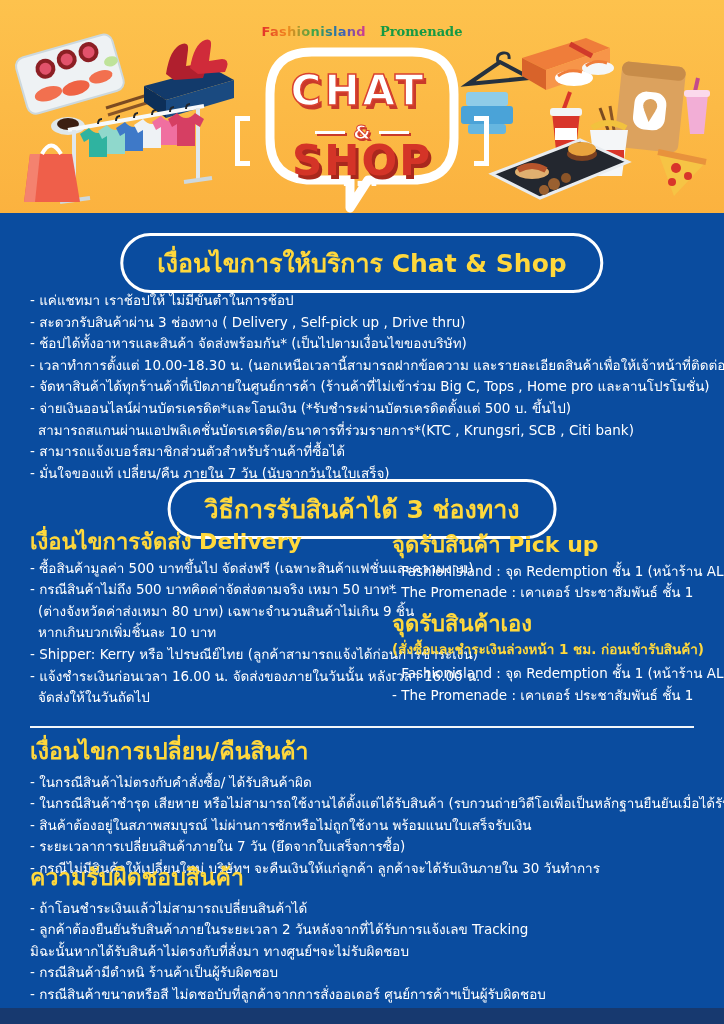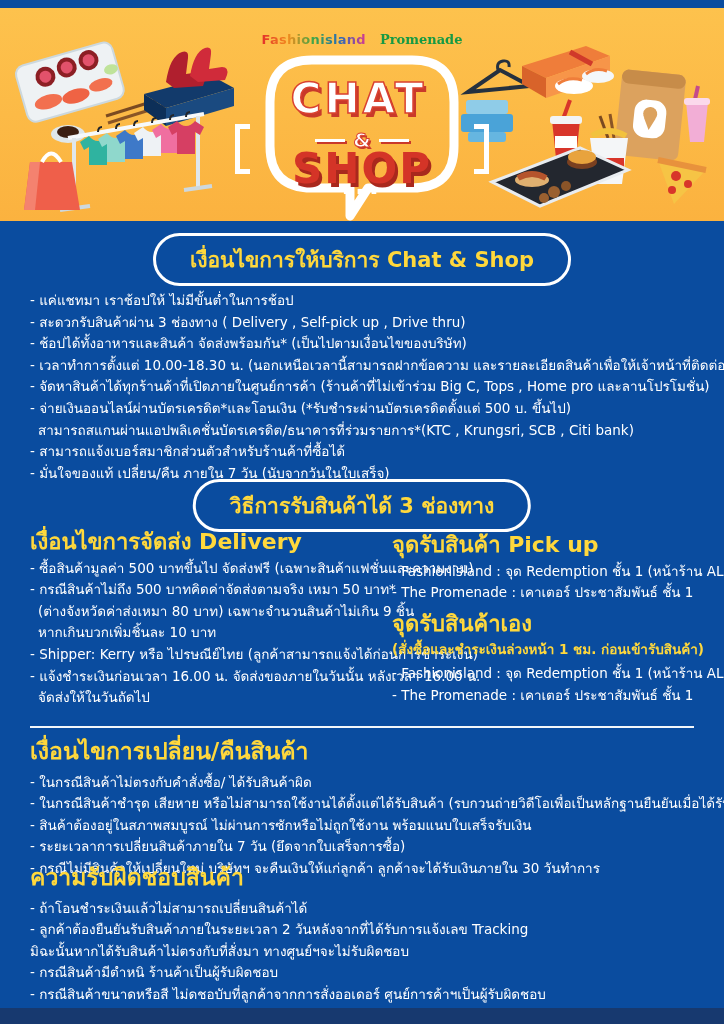--- a/index.html
+++ b/index.html
@@ -1,20 +1,20 @@
 <!DOCTYPE html>
 <html><head>
 <meta charset="utf-8">
 <style>
   html,body{margin:0;padding:0;background:#333;}
   .page{position:relative;width:724px;height:1024px;overflow:hidden;
         background:#0a4c9f;font-family:"DejaVu Sans","Liberation Sans",sans-serif;}
   
   .banner{position:absolute;left:0;top:0;width:724px;height:213px;
-          background:linear-gradient(180deg,#fdc24d 0%,#fbb23f 100%);margin-top:8px;}
+          background:linear-gradient(180deg,#fdc24d 0%,#fbb23f 100%);}
   .illus{position:absolute;}
   .bubble-wrap{position:absolute;left:50%;top:24px;transform:translateX(-50%);
                width:230px;height:190px;text-align:center;}
   .brand-row{display:flex;justify-content:center;gap:14px;align-items:baseline;height:18px;}
   .brand-fi{font-size:13px;font-weight:bold;letter-spacing:.3px;
             background:linear-gradient(90deg,#e4312b,#f28c1e,#3aa648,#2b6cb8,#d9388f);
             -webkit-background-clip:text;background-clip:text;color:transparent;}
   .brand-pm{font-size:13px;font-weight:bold;color:#169a44;
             font-family:"DejaVu Serif","Liberation Serif",serif;}
   .bubble-svg{position:absolute;left:50%;top:22px;transform:translateX(-50%);}
@@ -29,21 +29,21 @@
   .logo-shop{position:absolute;left:0;right:0;top:112px;font-size:42px;font-weight:800;
              letter-spacing:2px;color:#d43427;text-shadow:3px 4px 0 #a9281d;}
   .logo-dots{position:absolute;left:0;right:0;top:148px;font-size:26px;font-weight:800;
              letter-spacing:4px;color:#fff;line-height:10px;}
   .bracket{position:absolute;top:92px;width:10px;height:40px;}
   .bracket.l{left:-12px;border-left:5px solid #fff;border-top:5px solid #fff;border-bottom:5px solid #fff;}
   .bracket.r{right:-12px;border-right:5px solid #fff;border-top:5px solid #fff;border-bottom:5px solid #fff;}
   
   .pill{position:absolute;left:50%;transform:translateX(-50%);border:3px solid #fff;
         border-radius:40px;padding:7px 34px;white-space:nowrap;}
-  .pill span{font-size:21px;font-weight:800;color:#ffd83c;}
+  .pill span{font-size:25px;font-weight:800;color:#ffd83c;}
   .pill1{top:233px;}
   .pill2{top:479px;}
   .list{position:absolute;color:#fff;font-size:13.5px;line-height:21.6px;}
   .list div{white-space:nowrap;}
   .list .cont{padding-left:8px;}
   .sec1-list{left:30px;top:290px;}
   .col-left{left:30px;top:531px;}
   .col-right{left:392px;top:534px;}
   .yhead{color:#ffd83c;font-weight:800;font-size:22px;white-space:nowrap;margin:0 0 5px 0;}
   .ynote{color:#ffd83c;font-weight:800;font-size:13.5px;white-space:nowrap;margin:0 0 2px 0;}

